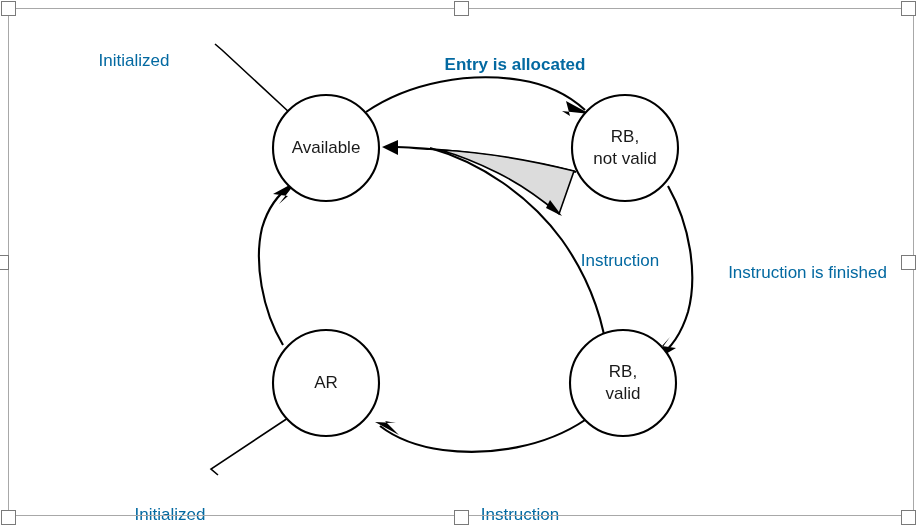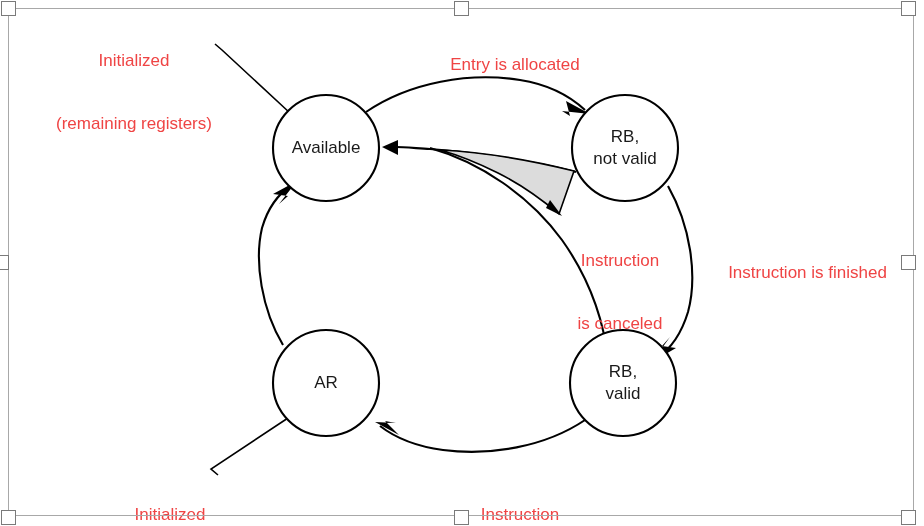--- a/index.html
+++ b/index.html
@@ -55,21 +55,21 @@
     font-size: 17px;
     fill: #1a1a1a;
     text-anchor: middle;
     dominant-baseline: middle;
   }
   .edge-label {
     position: absolute;
     font-family: "Liberation Sans", sans-serif;
     font-size: 17px;
     line-height: 21px;
-    color: #ef4444;
+    color: #0369a1;
     white-space: pre;
     text-align: center;
   }
 
   
   .sel-frame {
     position: absolute;
     left: 8px;
     top: 8px;
     width: 906px;
@@ -145,31 +145,29 @@
     </g>
 
     <g>
       <circle class="state-circle" cx="326" cy="383" r="53"></circle>
       <text class="node-label" x="326" y="384">AR</text>
     </g>
   </svg>
 
   <div class="edge-label" style="left:20px; top:8px; width:228px;">
     <div>Initialized</div>
-    <div>(remaining registers)</div>
   </div>
 
-  <div class="edge-label" style="left:380px; top:12px; width:270px;">
+  <div class="edge-label" style="left:380px; top:12px; width:270px;font-weight:bold;">
     <div>Entry is allocated</div>
   </div>
 
 
   <div class="edge-label" style="left:560px; top:208px; width:120px;">
     <div>Instruction</div>
-    <div>is canceled</div>
   </div>
 
   <div class="edge-label" style="left:705px; top:220px; width:205px;">
     <div>Instruction is finished</div>
   </div>
 
   <div class="edge-label" style="left:430px; top:462px; width:180px;">
     <div>Instruction</div>
     
   </div>

